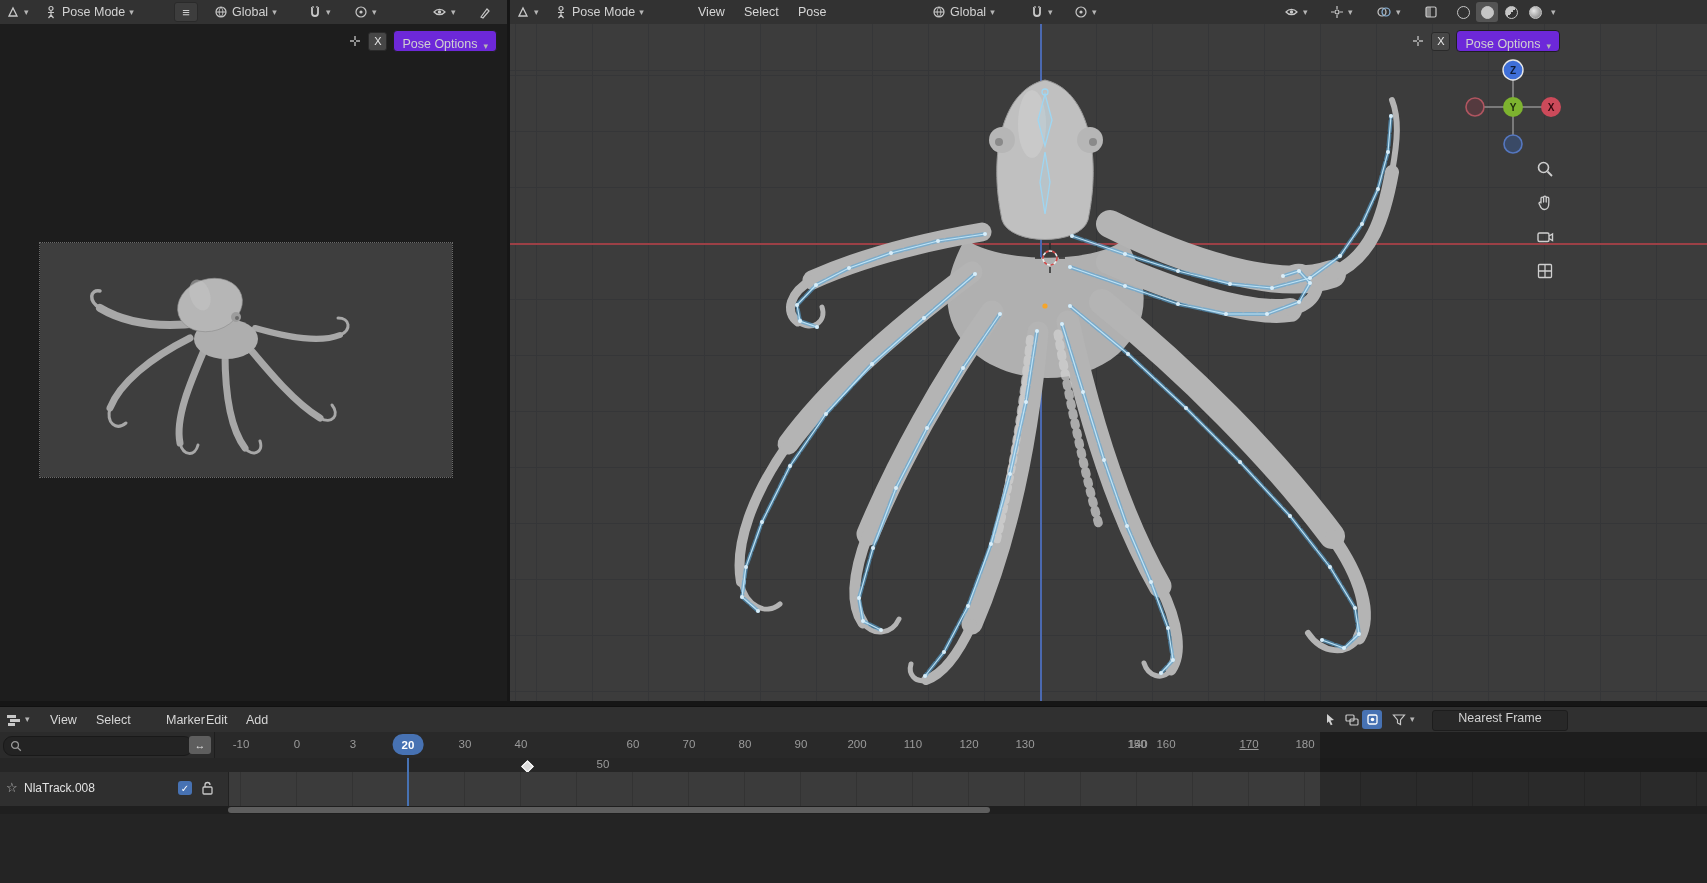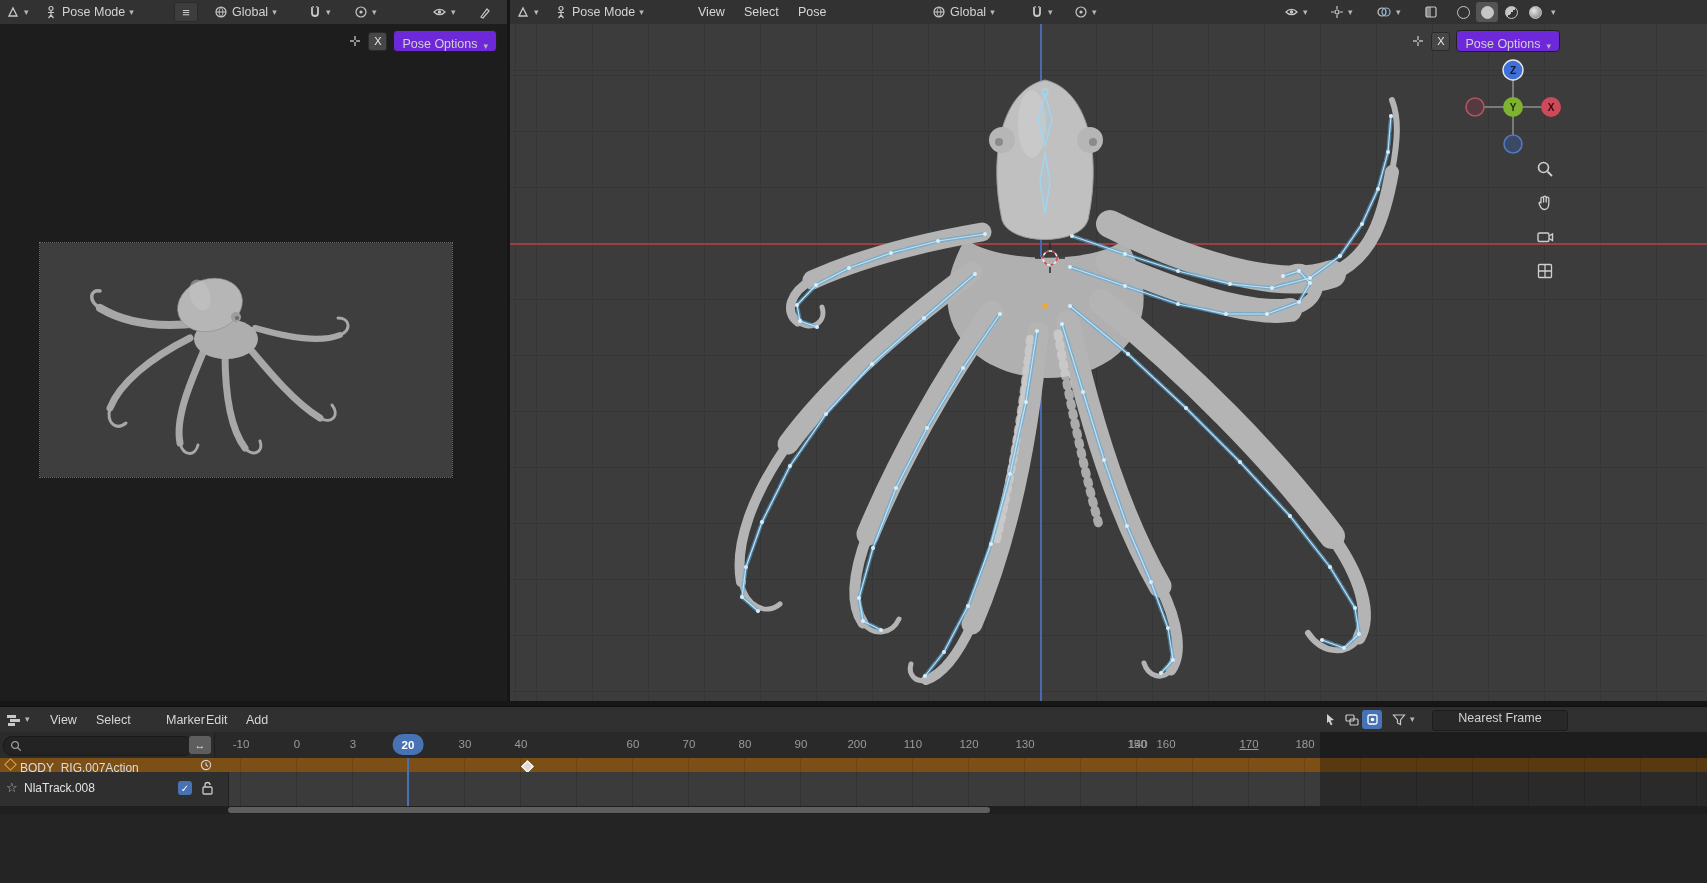--- a/index.html
+++ b/index.html
@@ -525,32 +525,20 @@
           <span class="tick" style="left: 1025px;">130</span>
           <span class="tick" style="left: 1138px;">140</span>
           <span class="tick" style="left: 1137px;">150</span>
           <span class="tick" style="left: 1166px; text-align: right;">160</span>
           <span class="tick" style="left: 1249px; text-decoration: underline;">170</span>
           <span class="tick" style="left: 1305px;">180</span>
         </div>
       <span class="pill">20</span>
     </div>
 
-    <div class="row row-action">
-      <div class="namecell">
-        <span class="diamond" style="position:absolute;left:6px;bottom:3px"></span>
-        <span style="position:absolute;left:20px;bottom:-3px;color:#dcdcdc;font-size:12px;white-space:nowrap">BODY_RIG.007Action</span>
-        <span class="icon" style="position:absolute;left:200px;bottom:1px">
-            <svg width="12" height="12">
-              <circle cx="6" cy="6" r="4.6" stroke="#cfcfcf" fill="none" stroke-width="1.2"></circle>
-              <path d="M6 3.5 V6 L8 7.5" stroke="#cfcfcf" fill="none" stroke-width="1.2"></path>
-            </svg>
-          </span>
-      </div>
-    </div>
     <span class="key"></span>
 
     <div class="row row-nla">
       <div class="namecell">
         <span style="position:absolute;left:6px;top:8px;color:#bbb;font-size:13px">☆</span>
         <span style="position:absolute;left:24px;top:9px;color:#e2e2e2;font-size:12px;white-space:nowrap">NlaTrack.008</span>
         <span style="position:absolute;left:178px;top:9px;width:14px;height:14px;background:#4772b3;border-radius:3px;display:flex;align-items:center;justify-content:center;color:#fff;font-size:10px">✓</span>
         <span class="icon" style="position:absolute;left:201px;top:9px">
             <svg width="13" height="14">
               <rect x="2" y="6" width="9" height="7" rx="1" stroke="#c8c8c8" fill="none" stroke-width="1.3"></rect>

